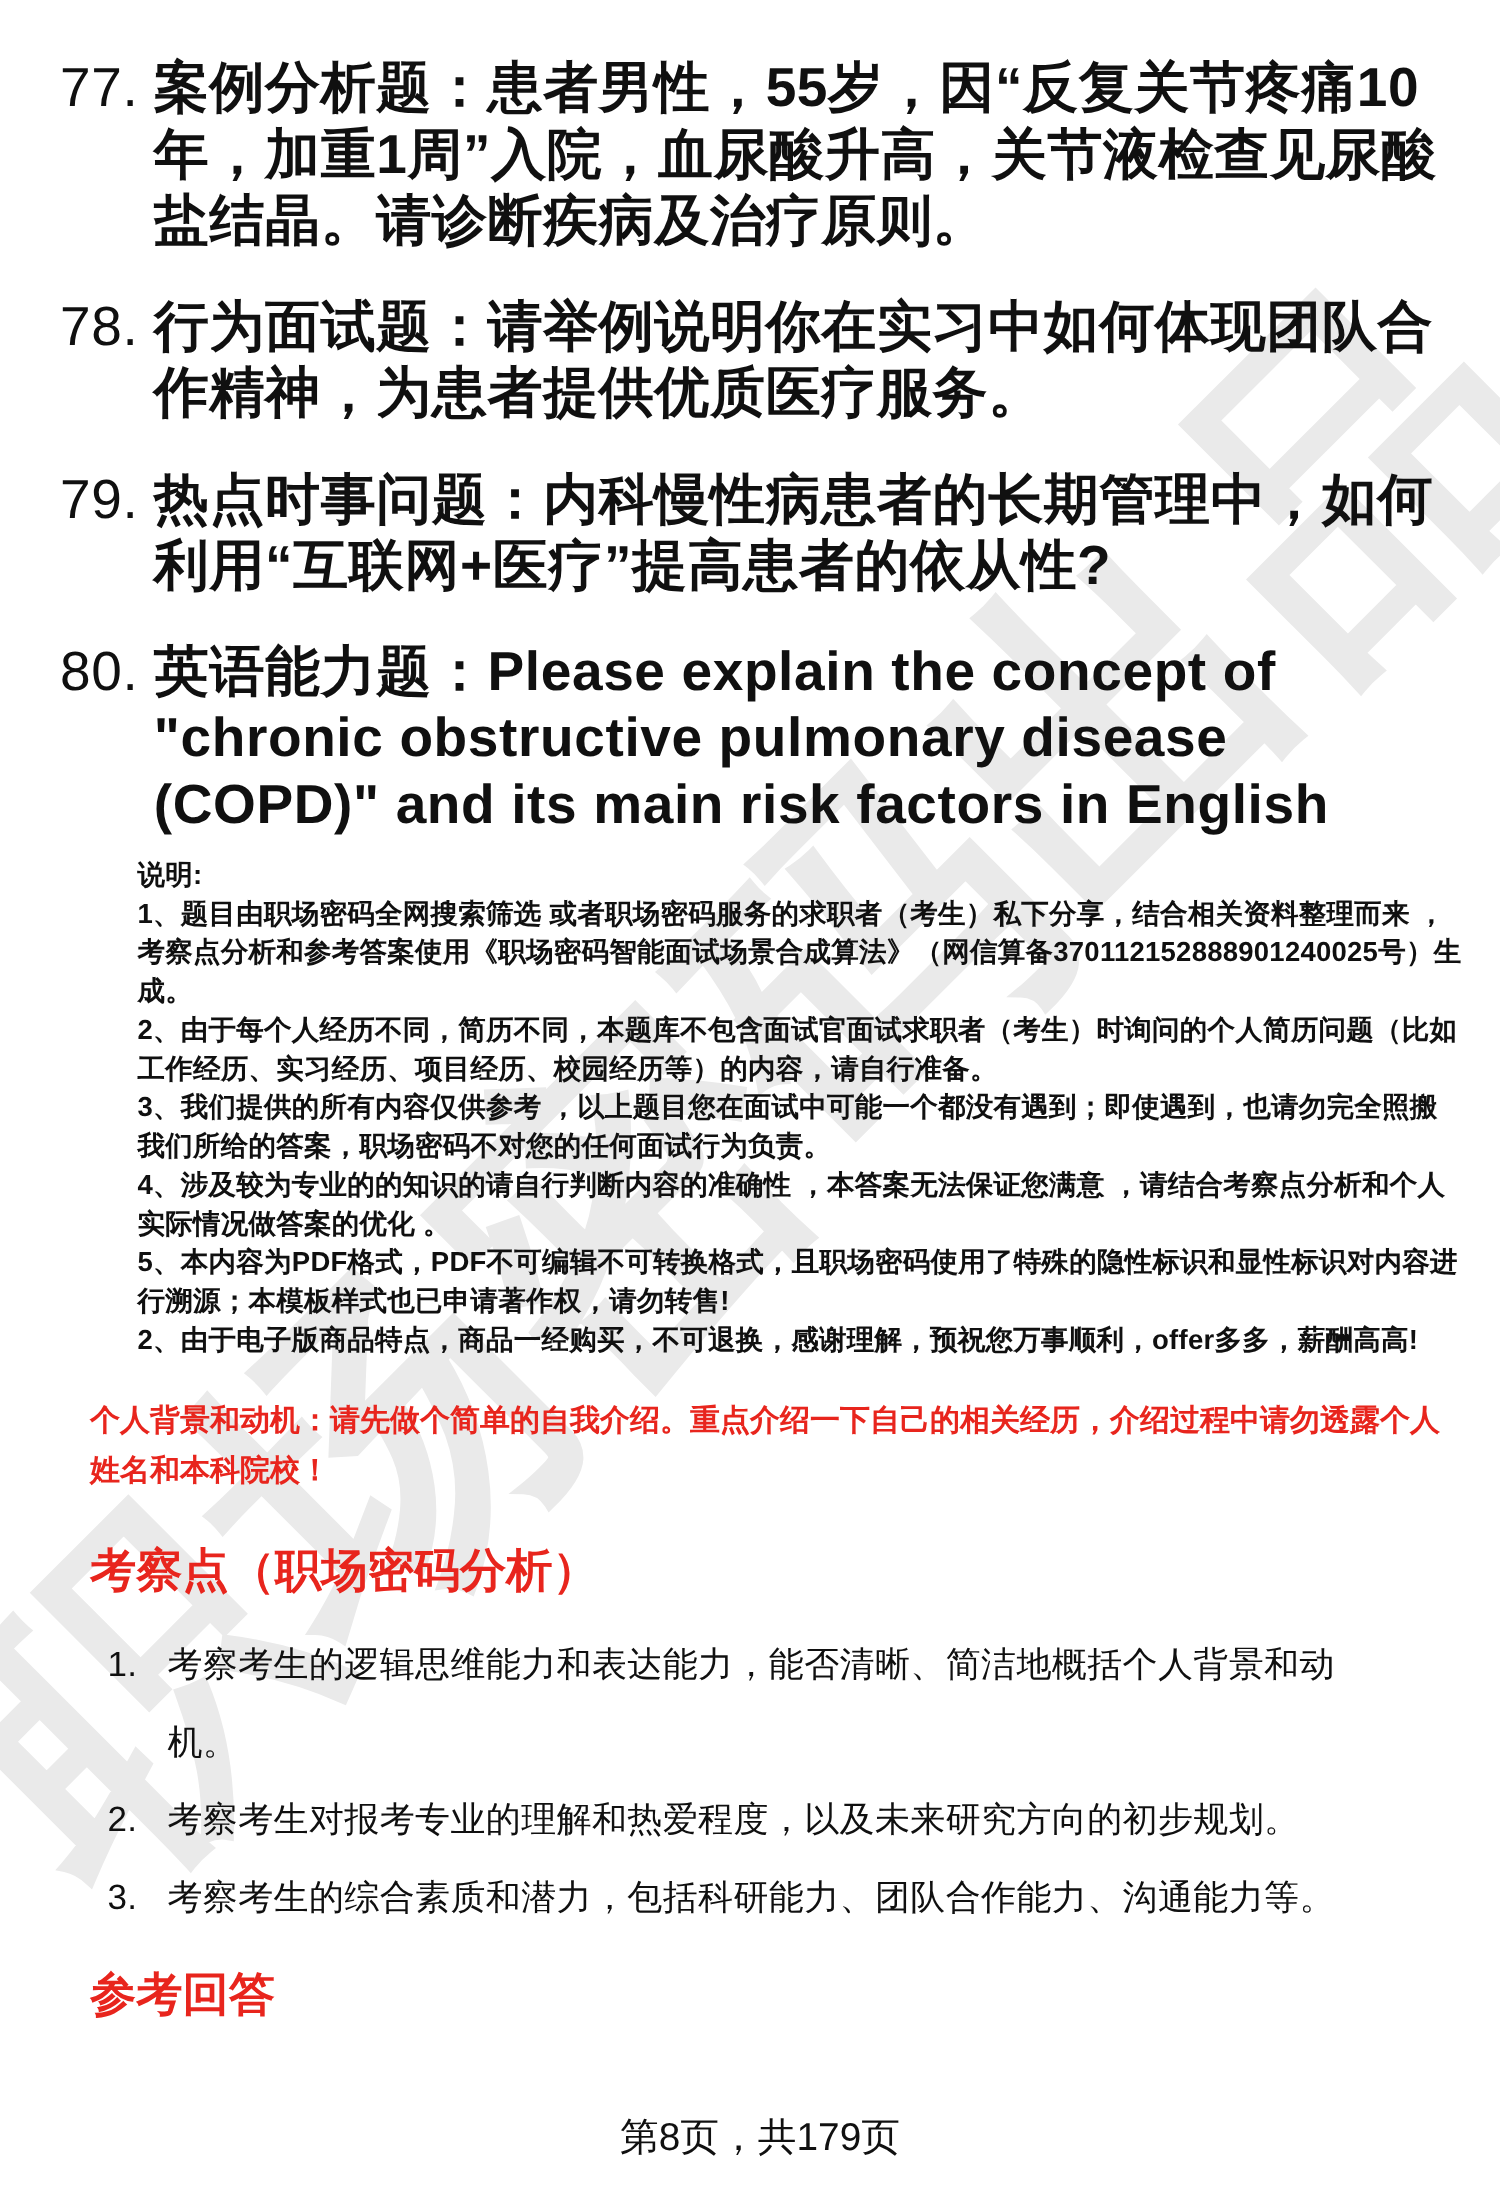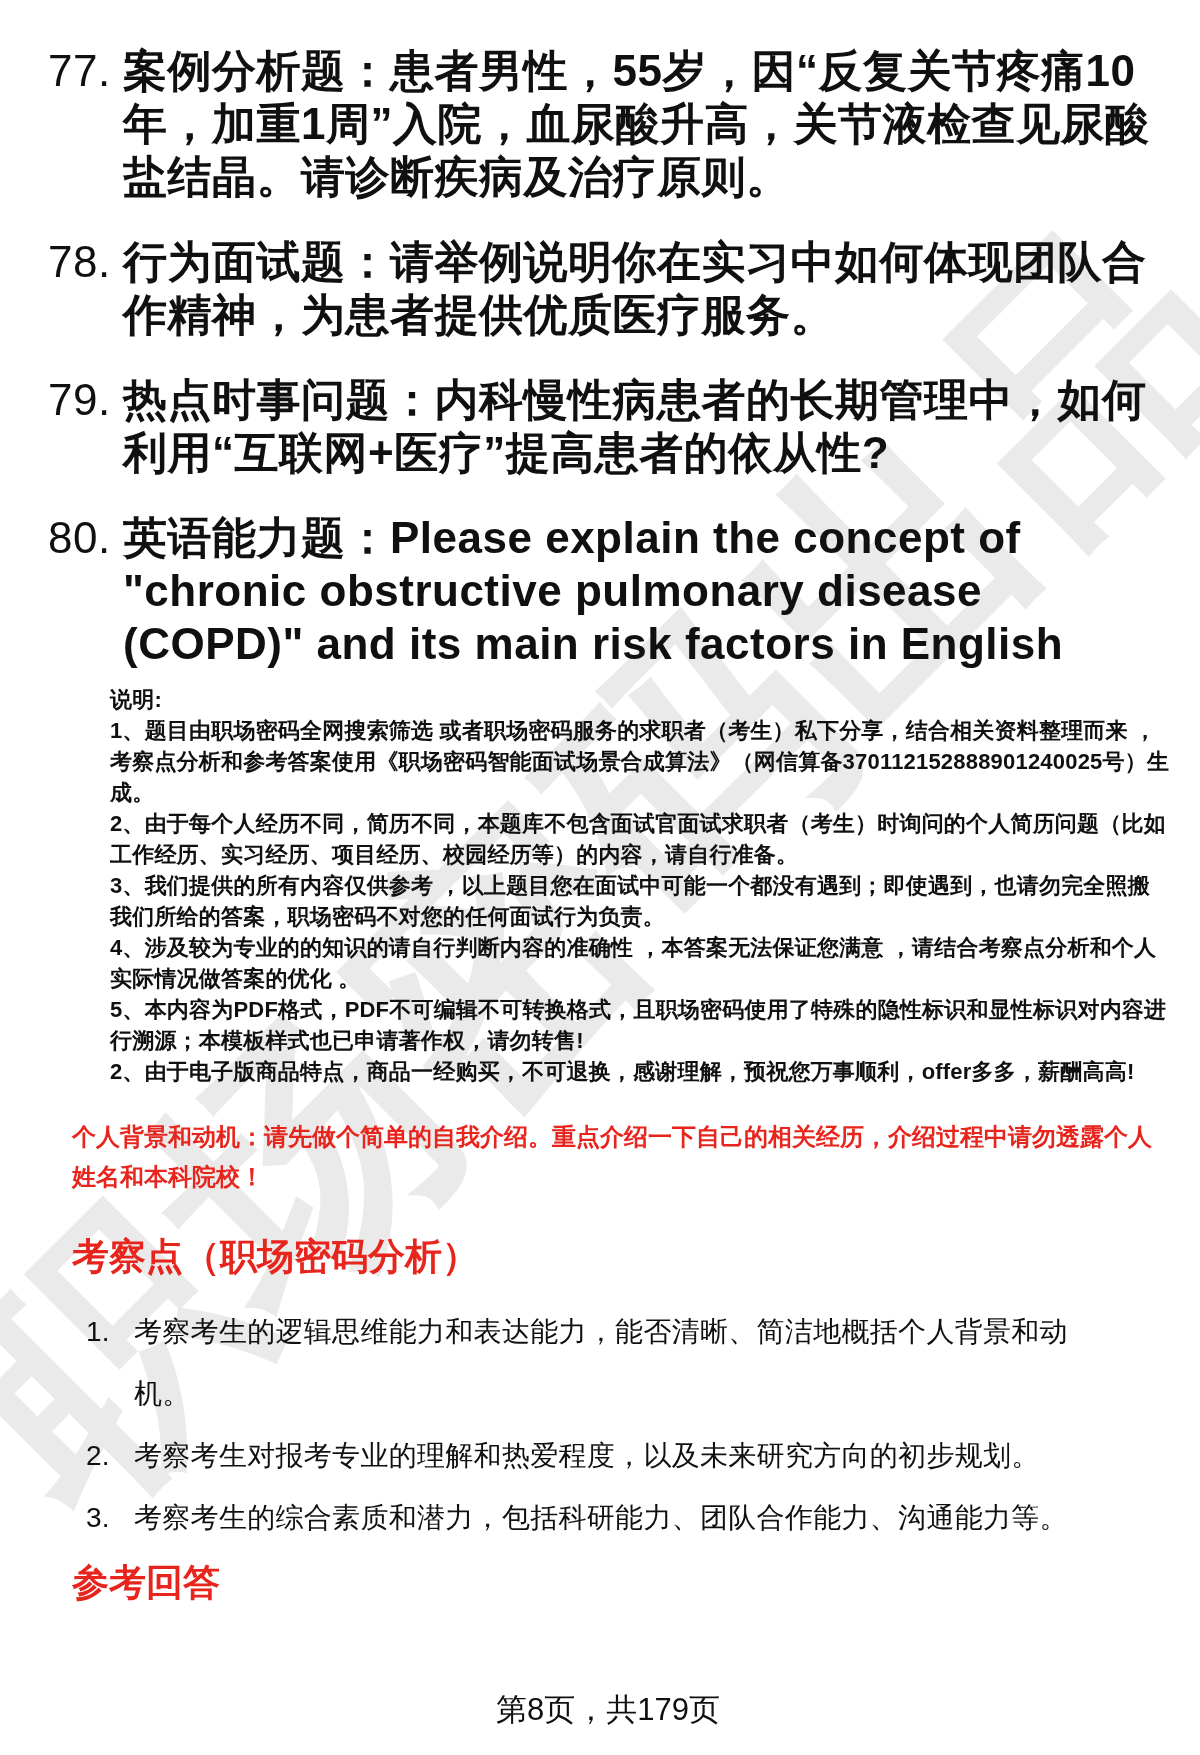--- a/index.html
+++ b/index.html
@@ -36,21 +36,21 @@
   }
   .red-heading {
     margin:42px 0 0 72px; color:var(--red); font-weight:700;
     font-size:37px; line-height:36px;
   }
   .analysis-list { margin:26px 0 0 86px; font-size:28px; line-height:62px; letter-spacing:0.3px; }
   .a-item { display:flex; width:985px; }
   .a-num { flex:0 0 48px; }
   .a-text { flex:0 0 935px; }
 
-  .ref-heading { margin-top:16px; }
+  .ref-heading { margin-top:32px;font-family:Liberation Mono, monospace; }
 
   .page-footer {
     position:absolute; bottom:31px; left:0; width:100%;
     text-align:center; font-size:31px; line-height:29px; z-index:1;padding-left:16px;
   }
 </style>
 </head>
 <body>
 
 <div class="page">

